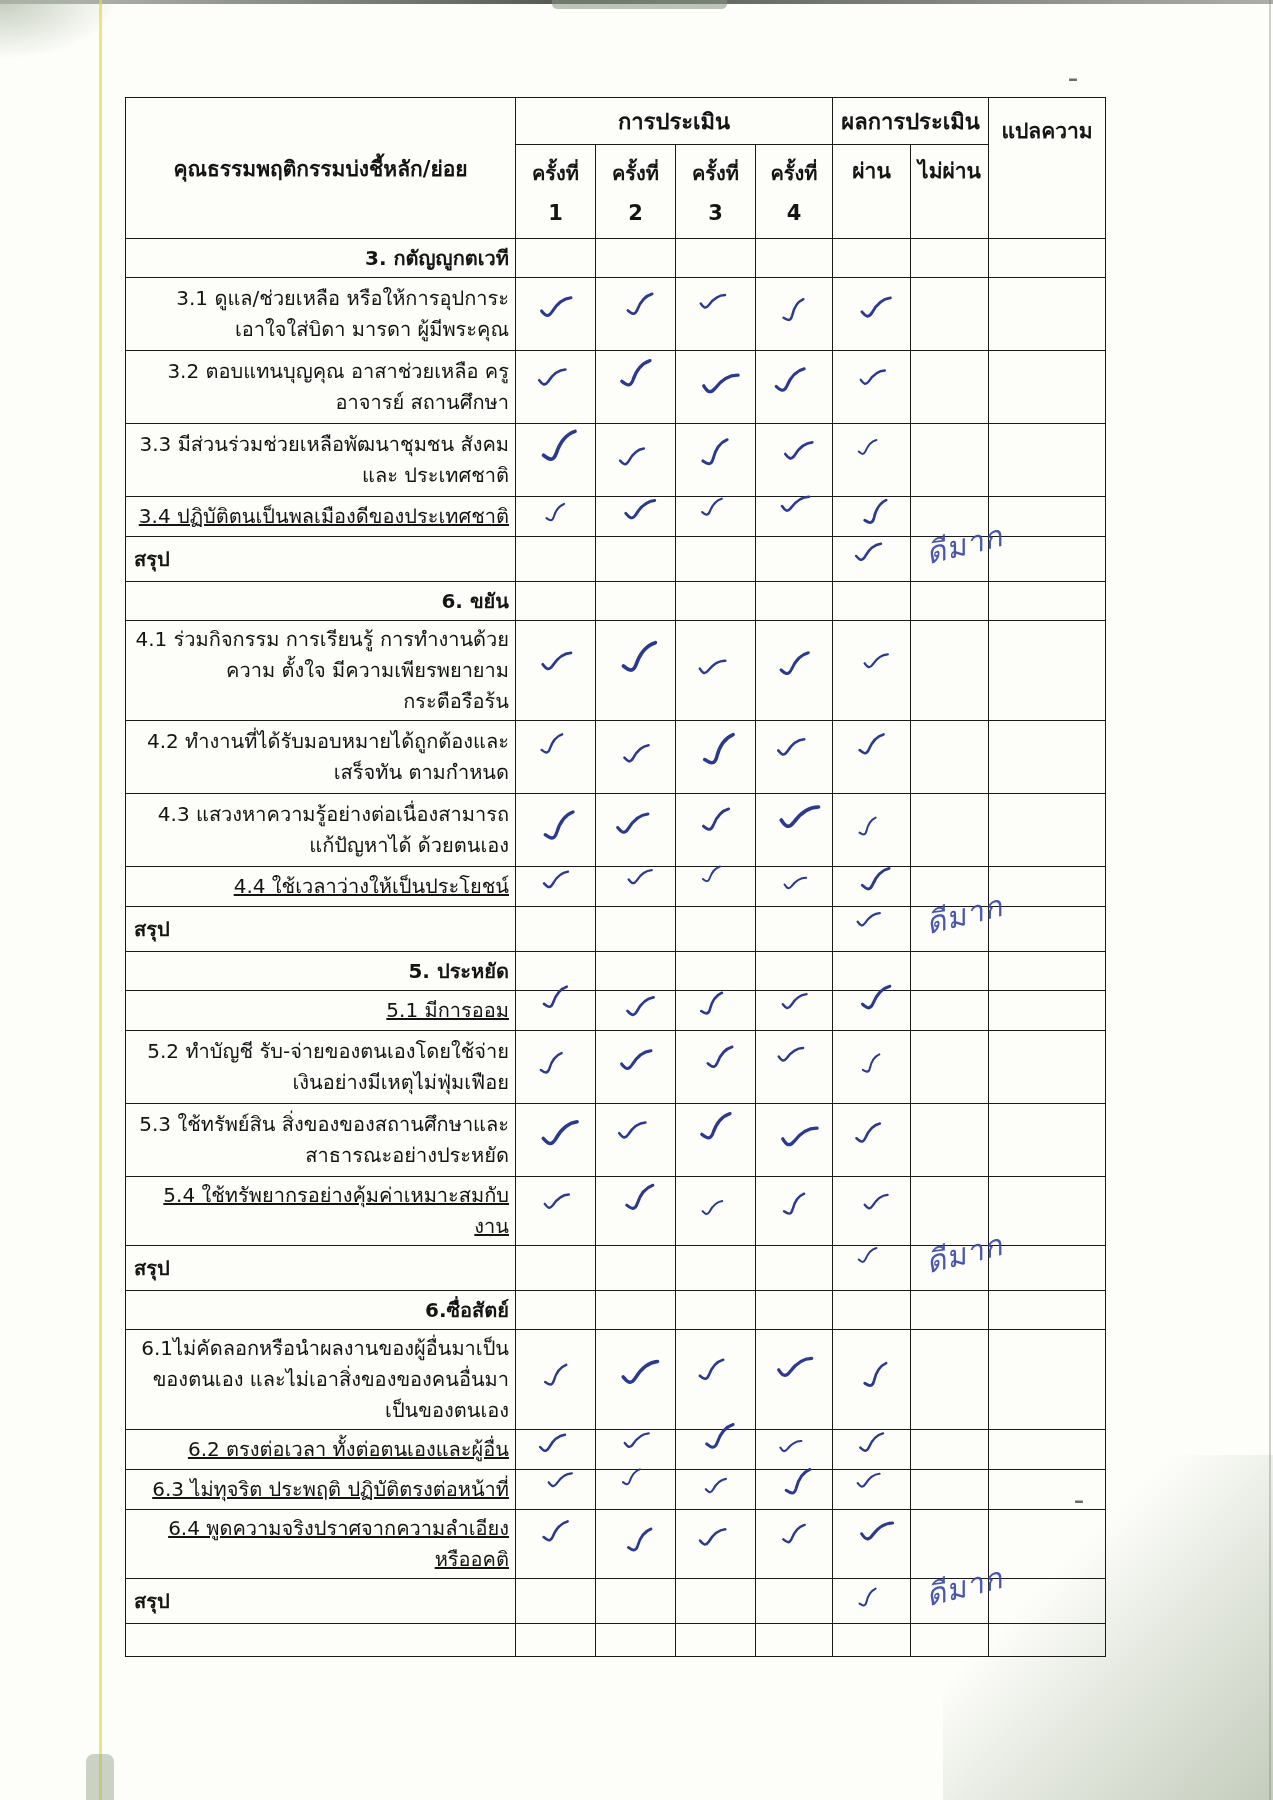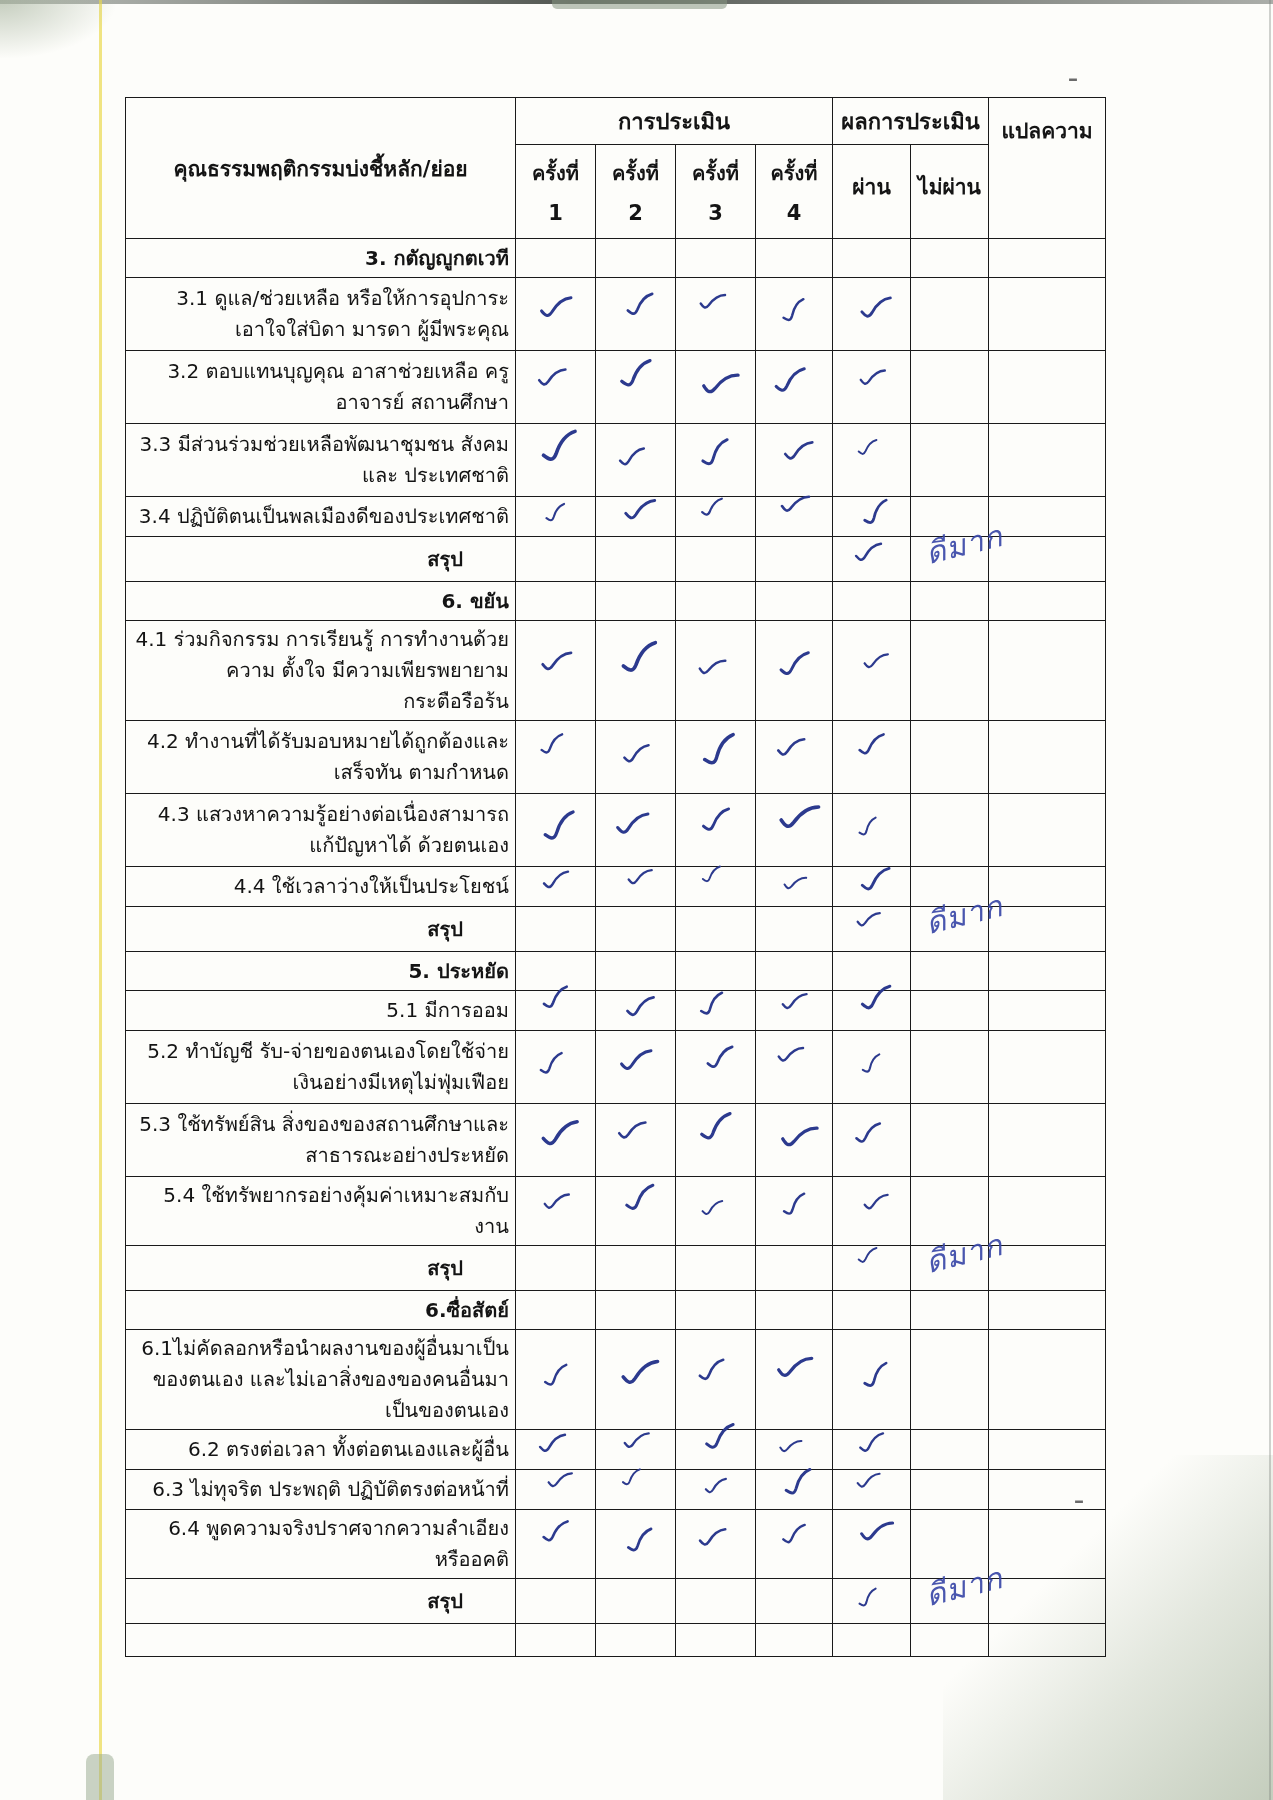--- a/index.html
+++ b/index.html
@@ -40,32 +40,32 @@
     vertical-align:middle;
     overflow:visible;
   }
   .eval-table thead th{font-weight:bold;}
   th.main-h{font-size:21px;}
   th.group-h{height:44px;font-size:22px;}
   th.interp-h{font-weight:normal;font-size:21px;vertical-align:top;padding-top:16px;}
   th.time-h{height:76px;vertical-align:top;padding-top:16px;font-size:20px;}
   th.time-h span{display:block;line-height:1.2;}
   th.time-h .num{margin-top:16px;font-size:21px;}
-  th.pf-h{vertical-align:top;padding-top:25px;font-size:21px;}
+  th.pf-h{vertical-align:top;padding-top:9px;font-size:21px;}
 
   td.label{
     text-align:right;padding:3px 6px 3px 8px;line-height:1.55;
     vertical-align:middle;
   }
   td.label.section{font-weight:bold;}
-  td.label.summary{font-weight:bold;text-align:right;padding-right:52px;}
+  td.label.summary{font-weight:bold;text-align:left;padding-right:52px;}
   td.cell{text-align:center;vertical-align:middle;}
 
   .r-section td{height:32px;}
-  .r-item1 td{height:33px;}
+  .r-item1 td{height:33px;text-decoration:underline;}
   .r-item2 td{height:66px;}
   .r-summary td{height:38px;}
   .r-empty td{height:26px;}
 
   svg.check{display:inline-block;overflow:visible;}
 
   td.hw-cell{position:relative;}
   .handwriting{
     position:absolute;left:14px;top:-16px;
     font-size:30px;font-style:italic;letter-spacing:1px;

